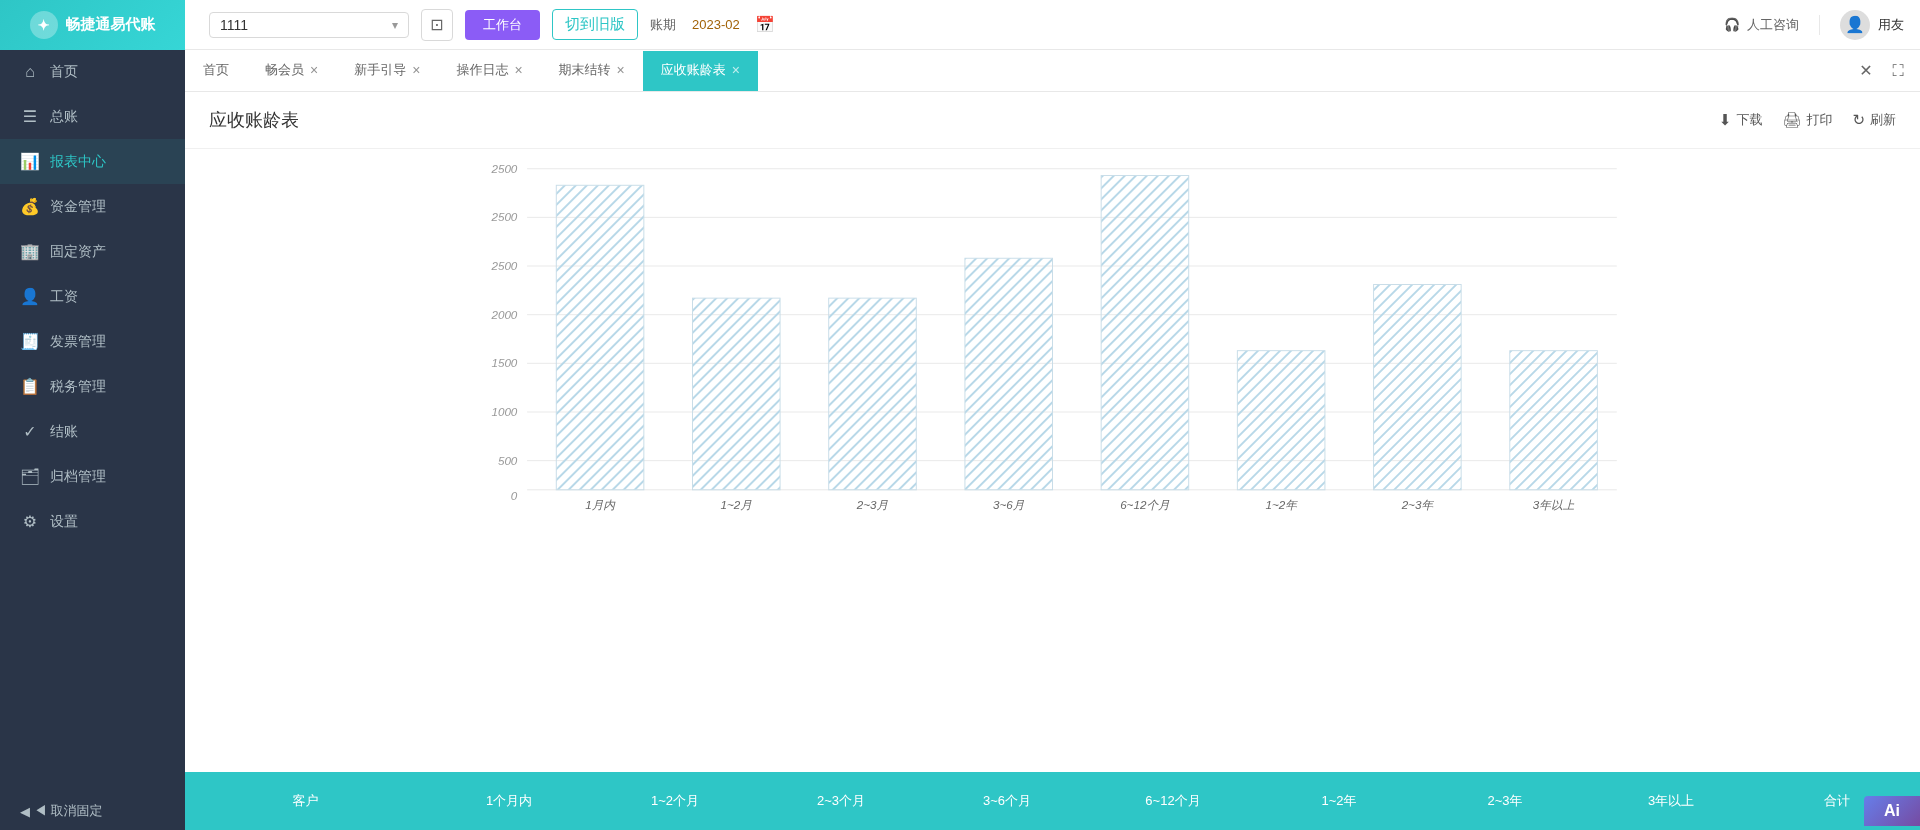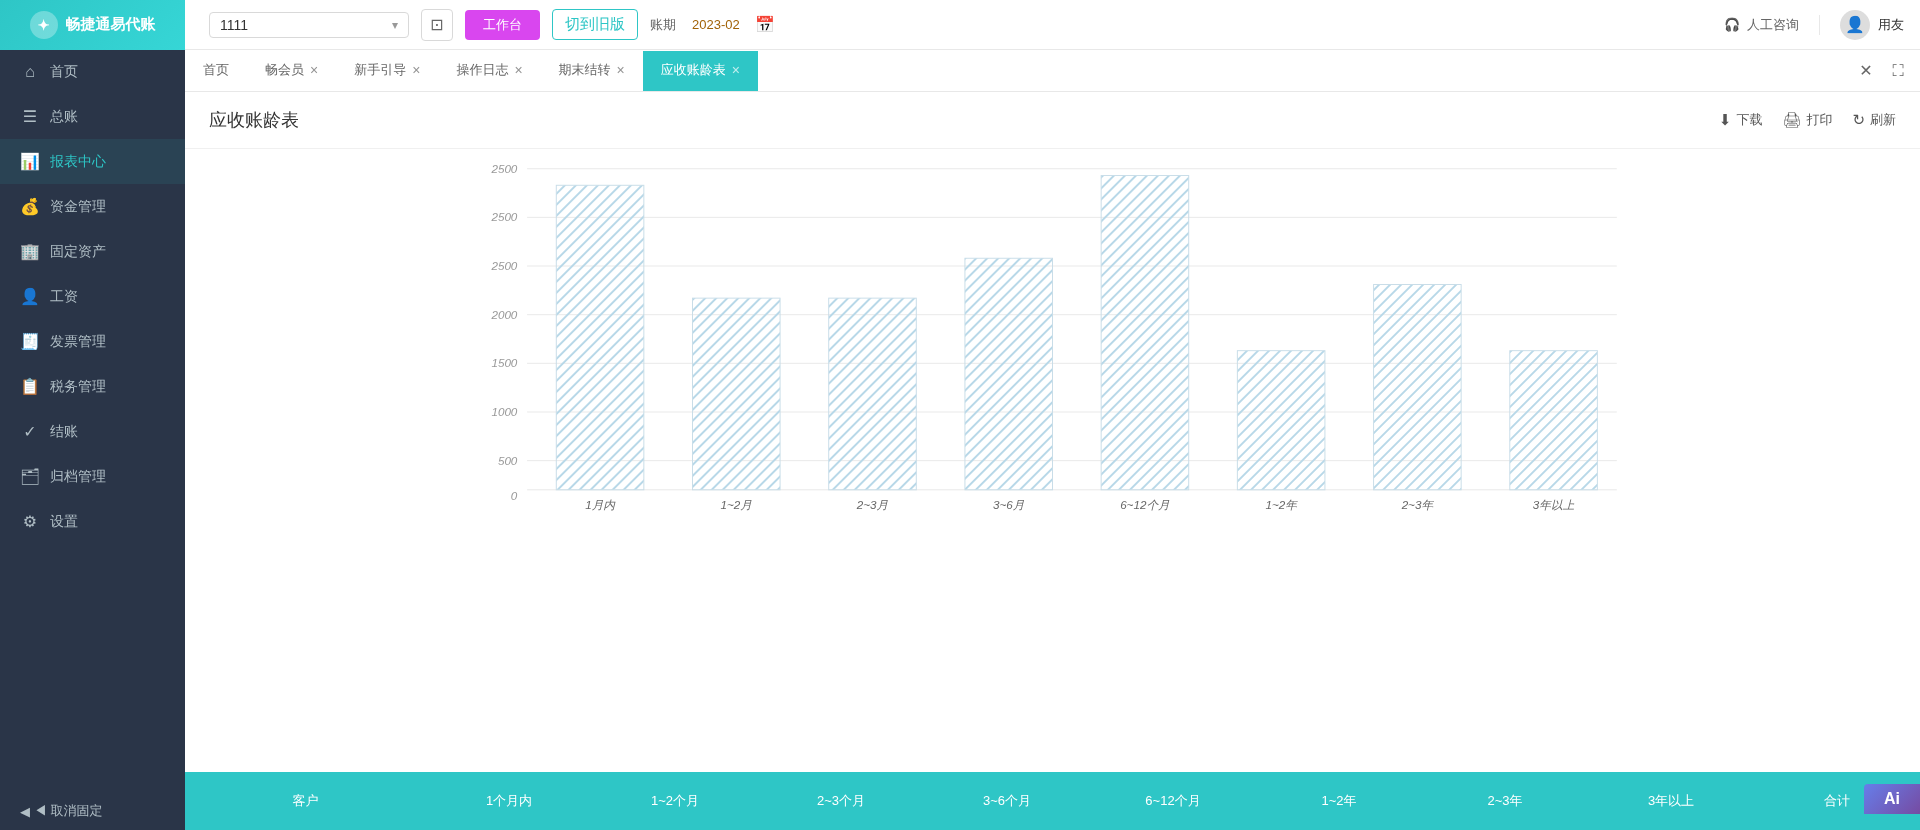--- a/index.html
+++ b/index.html
@@ -59,21 +59,21 @@
       border-radius: 4px;
       display: flex;
       align-items: center;
       justify-content: center;
       cursor: pointer;
       background: #fff;
       color: #666;
       font-size: 16px;
     }
     .workbench-btn {
-      background: #d946ef;
+      background: #8b5cf6;
       color: #fff;
       border: none;
       border-radius: 4px;
       padding: 6px 18px;
       cursor: pointer;
       font-size: 13px;
     }
     .switch-btn {
       border: 1px solid #2ec6c6;
       color: #2ec6c6;
@@ -518,13 +518,13 @@
           <div class="table-col">1~2年</div>
           <div class="table-col">2~3年</div>
           <div class="table-col">3年以上</div>
           <div class="table-col">合计</div>
         </div>
       </div>
     </div>
   </div>
 </div>
 
-<div class="ai-badge" style="position:fixed; bottom:16px; right:0;">Ai</div>
+<div class="ai-badge" style="position:fixed; bottom:4px; right:0;">Ai</div>
 
 </body></html>

